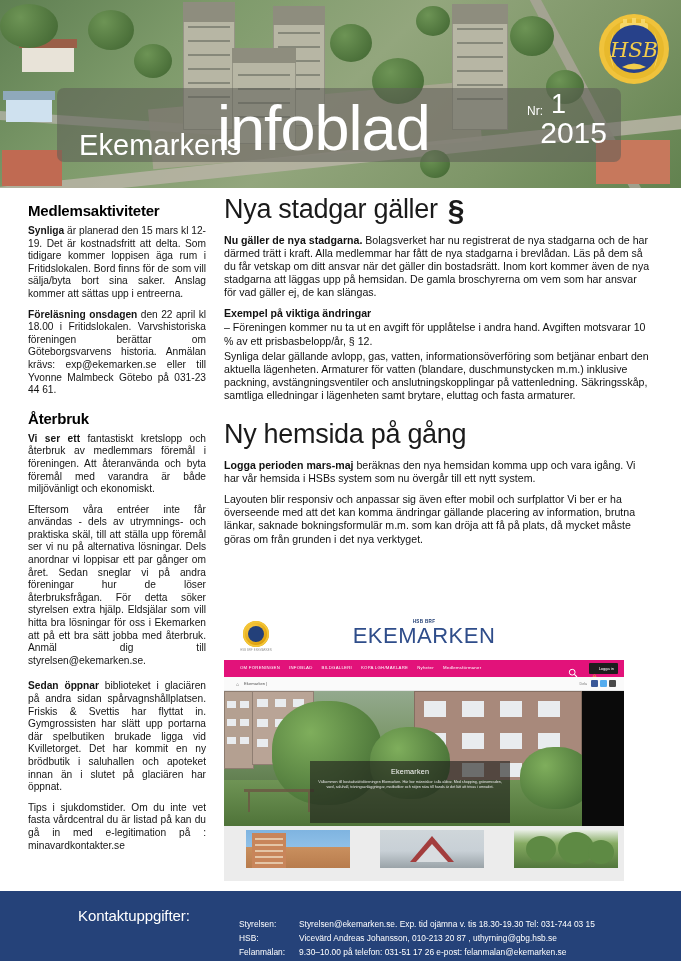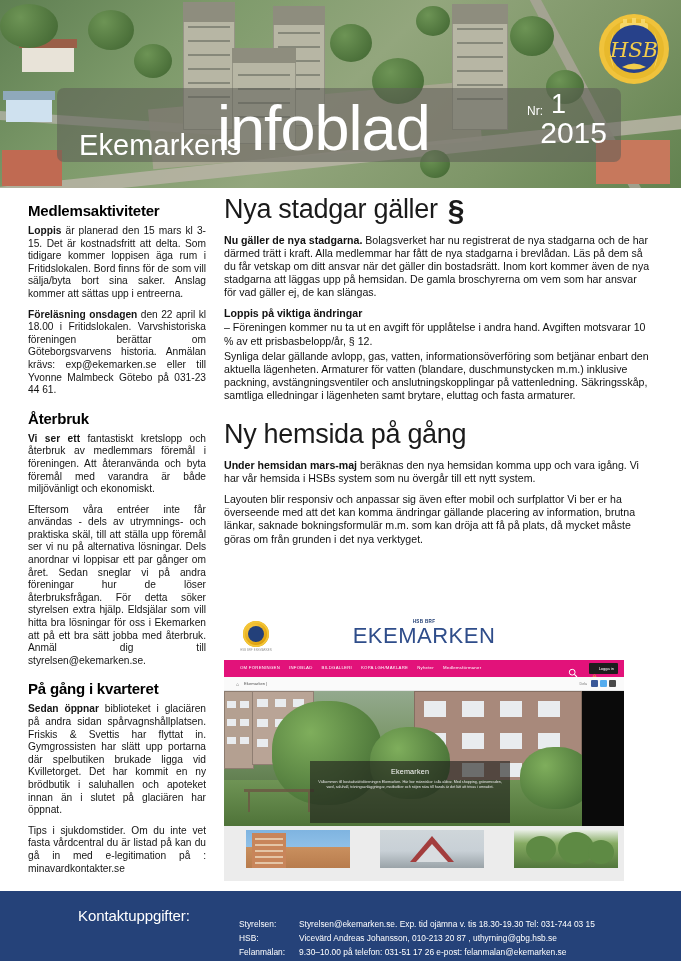--- a/index.html
+++ b/index.html
@@ -262,55 +262,54 @@
       </svg>
     </div>
   </div>
 
   <div class="content">
 
     <div class="col-left">
 
       <div class="sec">
         <h2>Medlemsaktiviteter</h2>
-        <p><b>Loppis</b><span> är planerad den 15 mars kl 3-15. Det är kostnadsfritt att delta. Som tidigare kommer loppisen äga rum i Fritidslokalen. Bord finns för de som vill sälja/byta bort sina saker. Anslag kommer att sättas upp i entreerna.</span></p>
+        <p><b>Synliga</b><span> är planerad den 15 mars kl 12-19. Det är kostnadsfritt att delta. Som tidigare kommer loppisen äga rum i Fritidslokalen. Bord finns för de som vill sälja/byta bort sina saker. Anslag kommer att sättas upp i entreerna.</span></p>
         <p><b>Föreläsning onsdagen</b><span> den 22 april kl 18.00 i Fritidslokalen. Varvshistoriska föreningen  berättar om Göteborgsvarvens historia. Anmälan krävs: exp@ekemarken.se eller till Yvonne Malmbeck Götebo på  031-23 44 61.</span></p>
       </div>
 
       <div class="sec">
         <h2>Återbruk</h2>
         <p><b>Vi ser ett</b><span> fantastiskt kretslopp och återbruk av medlemmars föremål i föreningen. Att återanvända och byta föremål med varandra är både miljövänligt och ekonomiskt.</span></p>
         <p>Eftersom våra entréer inte får användas - dels av utrymnings- och praktiska skäl,  till att ställa upp föremål ser vi nu på alternativa lösningar. Dels anordnar vi loppisar ett par gånger om året. Sedan sneglar vi på andra föreningar hur de löser återbruksfrågan. För detta söker styrelsen extra hjälp. Eldsjälar som vill hitta bra lösningar för oss i Ekemarken att på ett bra sätt jobba med återbruk. Anmäl dig till styrelsen@ekemarken.se.</p>
       </div>
 
       <div class="sec">
-        <h2>På gång i kvarteret</h2>
         <p><b>Sedan öppnar</b><span> biblioteket i glaciären på andra sidan spårvagnshållplatsen. Friskis &amp; Svettis har flyttat in. Gymgrossisten har slätt upp portarna där spelbutiken brukade ligga vid Kvilletorget. Det har kommit en ny brödbutik i saluhallen och apoteket innan än i slutet på glaciären har öppnat.</span></p>
         <p>Tips i sjukdomstider. Om du inte vet fasta vårdcentral du är listad på kan du gå in med e-legitimation på : minavardkontakter.se</p>
       </div>
 
     </div>
 
     <div class="col-right">
 
       <h1>
         <span>Nya stadgar gäller</span><span class="para">§</span>
       </h1>
 
       <p><b>Nu gäller de nya stadgarna.</b><span> Bolagsverket har nu registrerat de nya stadgarna och de har därmed trätt i kraft. Alla medlemmar har fått de nya stadgarna i brevlådan. Läs på dem så du får vetskap om ditt ansvar när det gäller din bostadsrätt. Inom kort kommer även de nya stadgarna att läggas upp på hemsidan. De gamla broschyrerna om vem som har ansvar för vad gäller ej, de kan slängas.</span></p>
 
-      <h3>Loppis på viktiga ändringar</h3>
+      <h3>Exempel på viktiga ändringar</h3>
       <p class="tight">– Föreningen kommer nu ta ut en avgift för upplåtelse i andra hand. Avgiften motsvarar 10 % av ett prisbasbelopp/år, § 12.</p>
       <p>Synliga delar gällande avlopp, gas, vatten, informationsöverföring som betjänar enbart den aktuella lägenheten. Armaturer för vatten (blandare, duschmunstycken m.m.) inklusive packning, avstängningsventiler och anslutningskopplingar på vattenledning. Säkringsskåp, samtliga elledningar i lägenheten samt brytare, eluttag och fasta armaturer.</p>
 
       <div class="block-gap"></div>
 
       <h1>Ny hemsida på gång</h1>
 
-      <p><b>Under hemsidan mars-maj</b><span> beräknas den nya hemsidan komma upp och vara igång. Vi har vår hemsida i HSBs system som nu övergår till ett nytt system.</span></p>
+      <p><b>Logga perioden mars-maj</b><span> beräknas den nya hemsidan komma upp och vara igång. Vi har vår hemsida i HSBs system som nu övergår till ett nytt system.</span></p>
 
       <p>Layouten blir responsiv och anpassar sig även efter mobil och surfplattor Vi ber er ha överseende med att det kan komma ändringar gällande placering av information, brutna länkar, saknade bokningsformulär m.m. som kan dröja att få på plats, då mycket måste göras om från grunden i det nya verktyget.</p>
 
     </div>
 
     <div class="shot">
 
       <div class="shot-top">
         <div class="shot-logo">
           <div class="emblem"></div>

